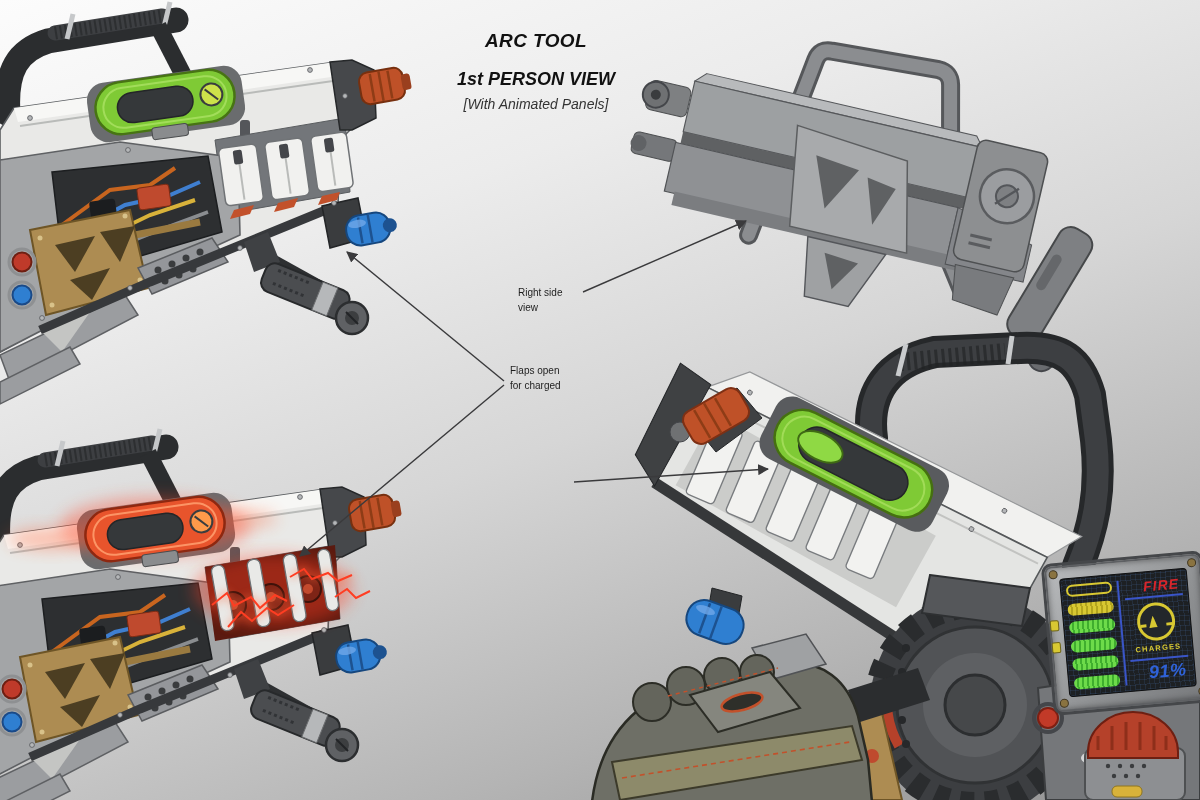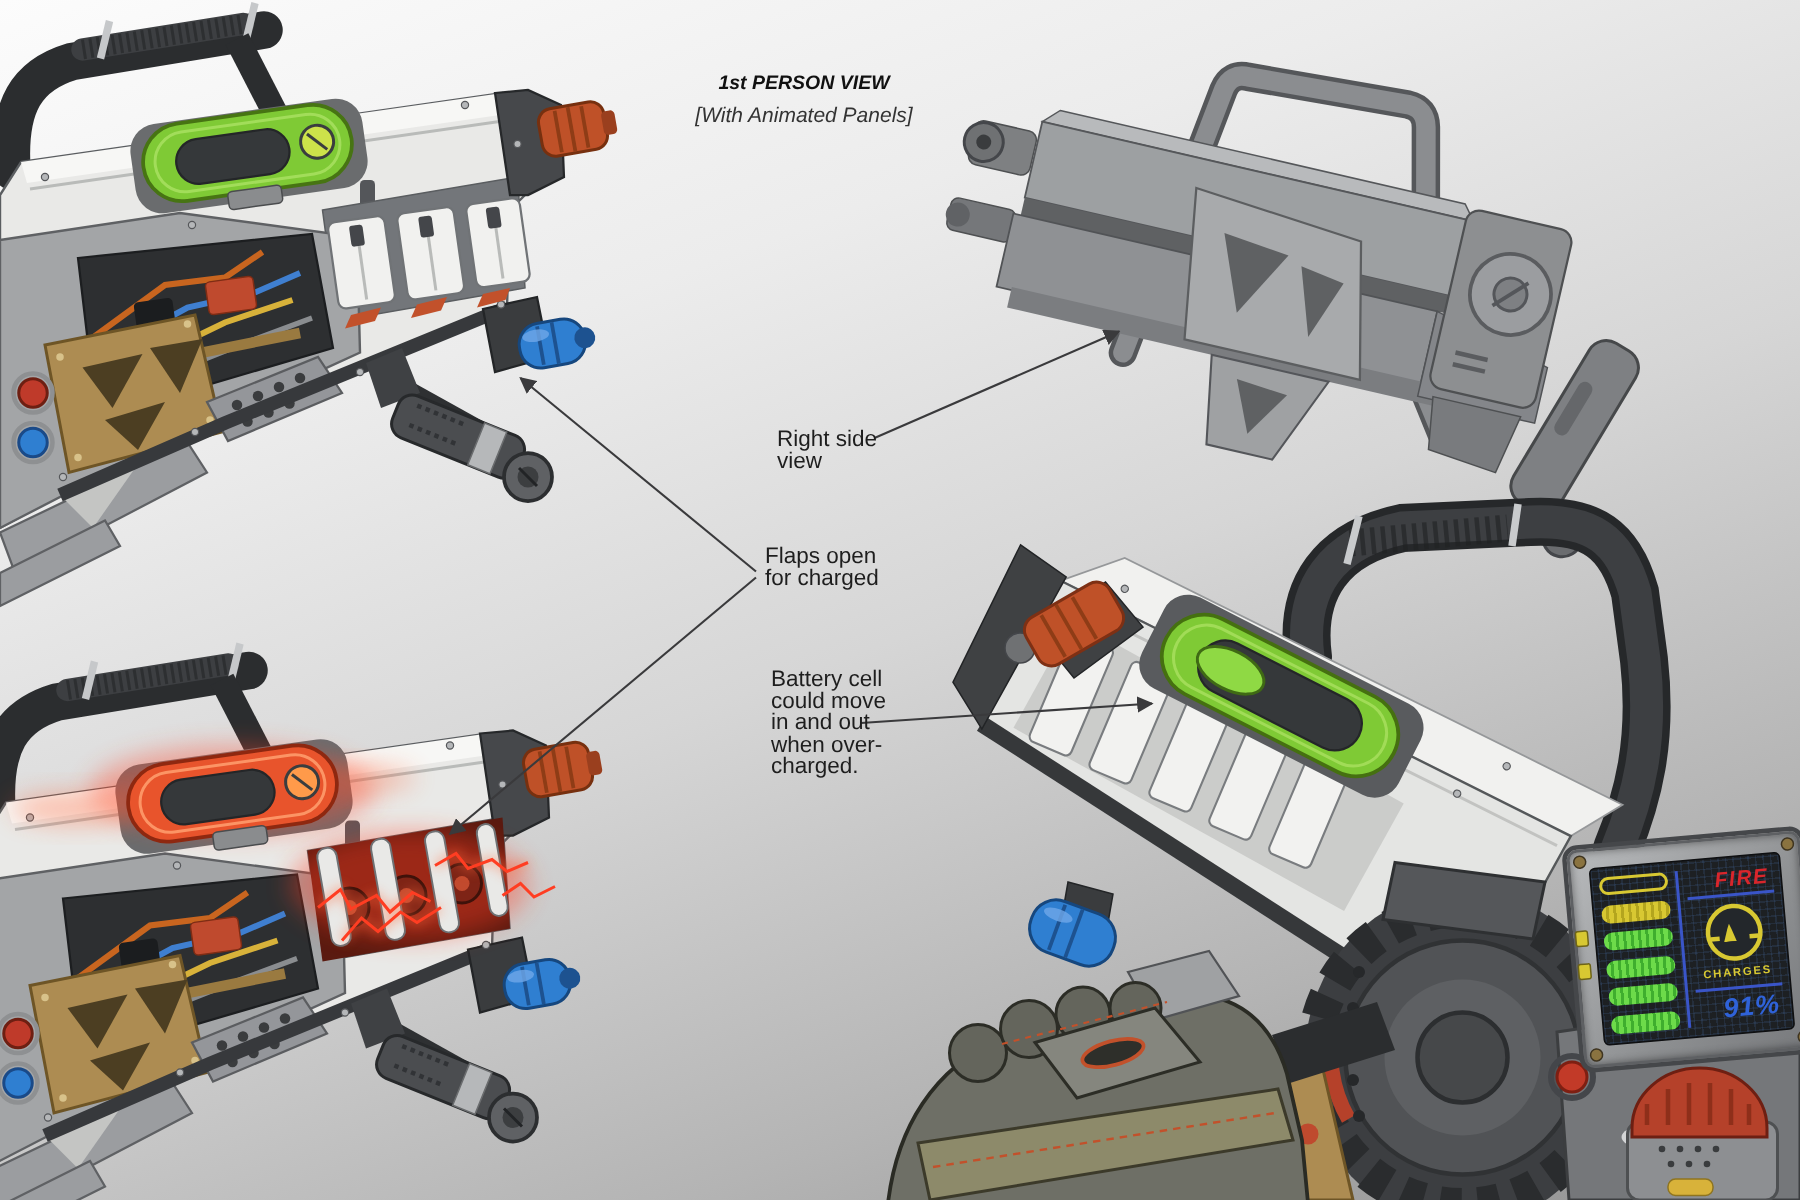--- a/index.html
+++ b/index.html
@@ -5,23 +5,23 @@
   html,body{margin:0;padding:0;background:#666;}
   .stage{
     position:relative;width:1200px;height:800px;overflow:hidden;
     background:linear-gradient(160deg,#fcfcfc 0%,#ececec 28%,#d6d6d6 52%,#b4b4b4 78%,#929292 100%);
     font-family:"Liberation Sans",sans-serif;
   }
   .scene{position:absolute;left:0;top:0;}
   
   .title-block{position:absolute;left:396px;top:30px;width:280px;text-align:center;color:#111;}
   .title-main{font-size:19px;font-weight:bold;font-style:italic;letter-spacing:.4px;}
-  .title-sub{font-size:13px;font-weight:bold;font-style:italic;margin-top:17px;}
+  .title-sub{font-size:18px;font-weight:bold;font-style:italic;margin-top:17px;}
   .title-note{font-size:14px;font-style:italic;color:#333;margin-top:6px;}
-  .label{position:absolute;font-size:15px;line-height:14.5px;color:#1e1e1e;white-space:pre-line;}
+  .label{position:absolute;font-size:10px;line-height:14.5px;color:#1e1e1e;white-space:pre-line;}
   .label-right-side{left:518px;top:286px;}
   .label-flaps{left:510px;top:364px;}
   .label-battery{left:514px;top:446px;}
   
   .hud{position:absolute;left:1050px;top:560px;width:152px;height:142px;
        transform:rotate(-5deg);border-radius:7px;
        background:linear-gradient(135deg,#b8babc,#8e9092 60%,#77797c);
        border:2px solid #5e6063;box-shadow:0 0 0 3px #45474a, inset 0 0 6px rgba(0,0,0,.45);}
   .hud .screw{position:absolute;width:7px;height:7px;border-radius:50%;
        background:#8a7340;border:1px solid #3e3420;}
@@ -444,32 +444,28 @@
 
     <g stroke="#3a3a3c" stroke-width="1.4" fill="none">
       <line x1="583" y1="292" x2="746" y2="221" marker-end="url(#ah)"></line>
       <line x1="504" y1="381" x2="347" y2="252" marker-end="url(#ah)"></line>
       <line x1="504" y1="385" x2="300" y2="556" marker-end="url(#ah)"></line>
       <line x1="574" y1="482" x2="768" y2="469" marker-end="url(#ah)"></line>
     </g>
   </svg>
 
   <div class="title-block">
+    <div class="title-main">ARC TOOL</div>
     <div class="title-sub">1st PERSON VIEW</div>
     <div class="title-note">[With Animated Panels]</div>
   </div>
   <div class="label label-right-side">Right side
 view</div>
   <div class="label label-flaps">Flaps open
 for charged</div>
-  <div class="label label-battery">Battery cell
-could move
-in and out
-when over-
-charged.</div>
 
   <div class="hud">
     <div class="screw tl"></div>
     <div class="screw tr"></div>
     <div class="screw bl"></div>
     <div class="screw br"></div>
     <div class="tab t1"></div>
     <div class="tab t2"></div>
     <div class="hud-screen">
       <div class="cells">

